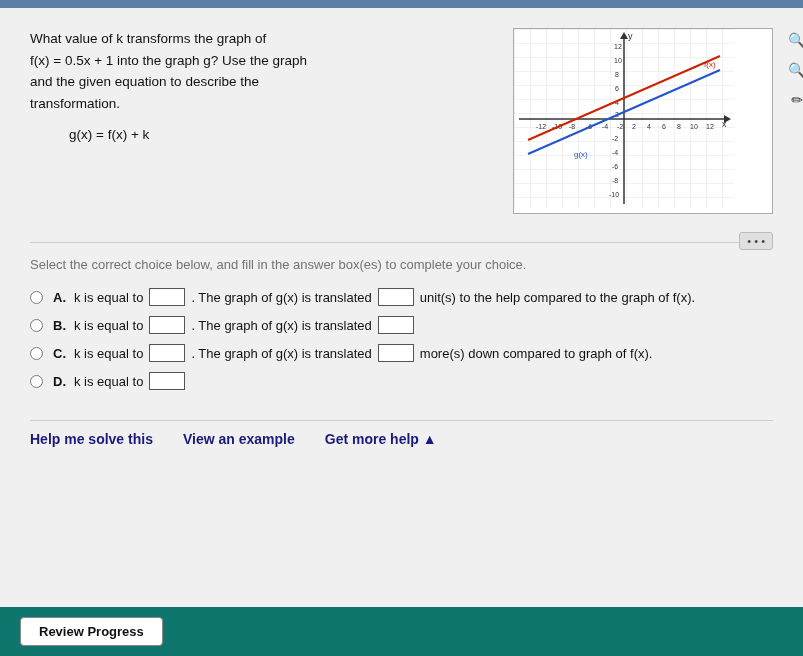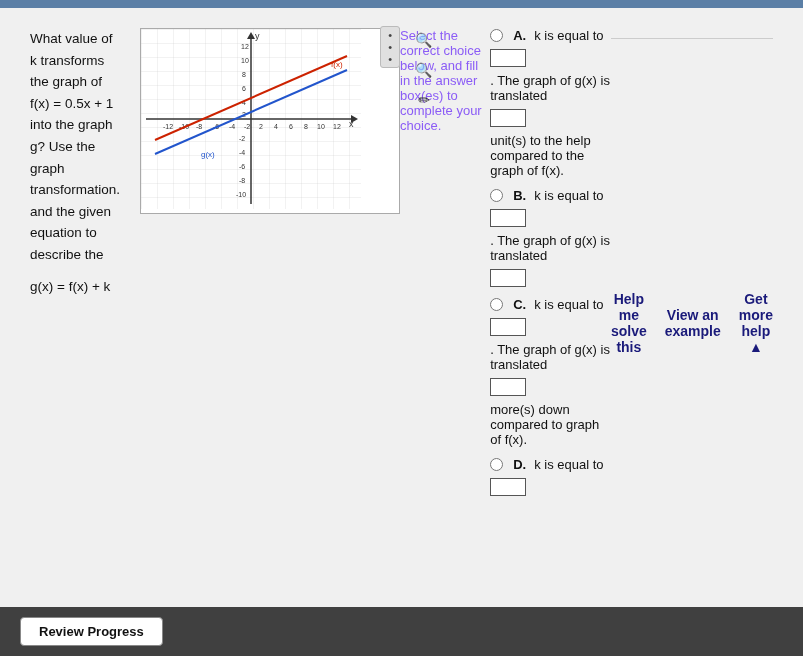--- a/index.html
+++ b/index.html
@@ -14,37 +14,39 @@
     }
     .top-bar {
       background: #5b7fa6;
       height: 8px;
       width: 100%;
     }
     .main-content {
       background: #f0f0f0;
       flex: 1;
       display: flex;
+      flex-direction: column;
       padding: 20px 30px 10px 30px;
     }
     .question-area {
       display: flex;
       flex-direction: row;
       gap: 20px;
       margin-bottom: 20px;
     }
     .question-text {
       flex: 1;
       font-size: 13.5px;
       line-height: 1.6;
       color: #111;
     }
     .question-text .equation {
       margin-top: 10px;
       font-size: 13.5px;
+      margin-left: 39px;
     }
     .graph-area {
       position: relative;
       width: 260px;
       flex-shrink: 0;
     }
     .icon-btn {
       width: 24px;
       height: 24px;
       display: flex;
@@ -60,22 +62,22 @@
       background: white;
       border: 1px solid #aaa;
     }
     .divider {
       border: none;
       border-top: 1px solid #ccc;
       margin: 8px 0 14px 0;
     }
     .instructions {
       font-size: 13px;
-      color: #8b5cf6;
-      margin-bottom: 2px;
+      color: #737373;
+      margin-bottom: 16px;
     }
     .choices {
       display: flex;
       flex-direction: column;
       gap: 10px;
       margin-bottom: 20px;
     }
     .choice-row {
       display: flex;
       align-items: center;
@@ -96,36 +98,36 @@
       display: inline-block;
       width: 36px;
       height: 18px;
       border: 1px solid #555;
       vertical-align: middle;
       background: white;
     }
     .bottom-links {
       display: flex;
       flex-direction: row;
-      gap: 18px;
+      gap: 30px;
       margin-top: 10px;
       padding-top: 10px;
       border-top: 1px solid #ccc;
     }
     .bottom-link {
       font-size: 14px;
       font-weight: bold;
       color: #1a1a7a;
       cursor: pointer;
       text-decoration: none;
       background: none;
       border: none;
     }
     .footer-bar {
-      background: #404040;
+      background: #0f766e;
       padding: 10px 20px;
       display: flex;
       align-items: center;
     }
     .review-btn {
       background: white;
       border: 1px solid #888;
       border-radius: 4px;
       padding: 6px 18px;
       font-size: 13px;
@@ -151,22 +153,22 @@
   </style>
 </head>
 <body>
 
 <div class="top-bar"></div>
 <div class="main-content">
   <div class="question-area">
     <div class="question-text">
       <div>What value of k transforms the graph of</div>
       <div>f(x) = 0.5x + 1 into the graph g? Use the graph</div>
+      <div>and the given equation to describe the</div>
       <div>transformation.</div>
-      <div>and the given equation to describe the</div>
       <div class="equation">g(x) = f(x) + k</div>
     </div>
     <div class="graph-area">
       <div class="graph-svg-container">
         <svg width="220" height="180" viewBox="0 0 220 180">
 
           <defs>
             <pattern id="grid" width="16" height="14" patternUnits="userSpaceOnUse">
               <path d="M 16 0 L 0 0 0 14" fill="none" stroke="#ccc" stroke-width="0.5"></path>
             </pattern>

